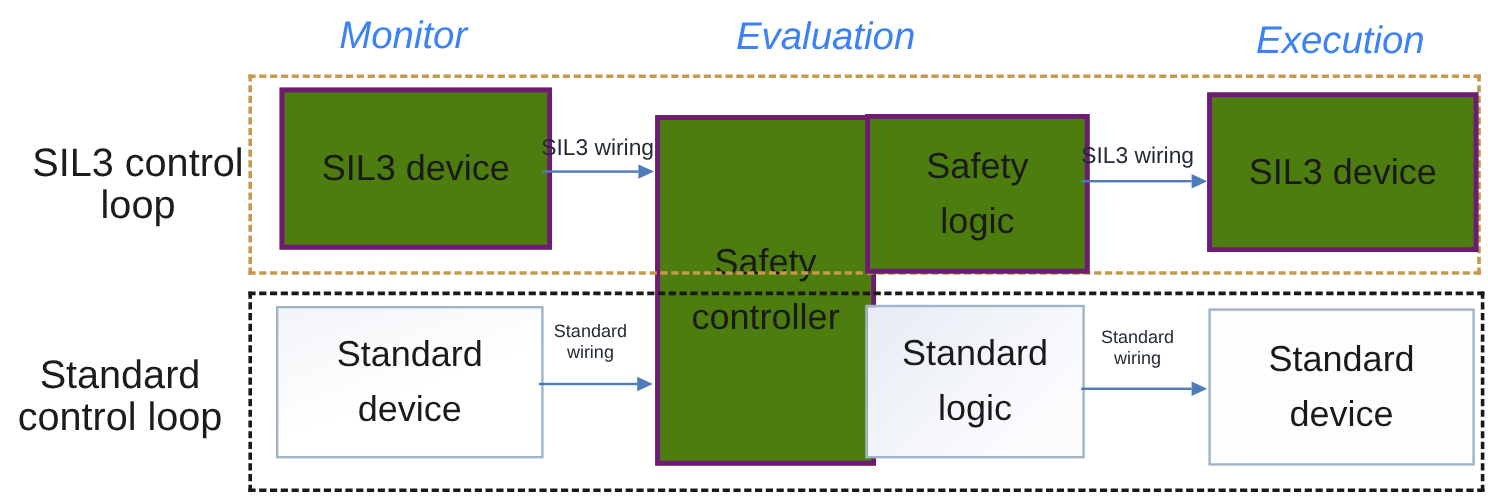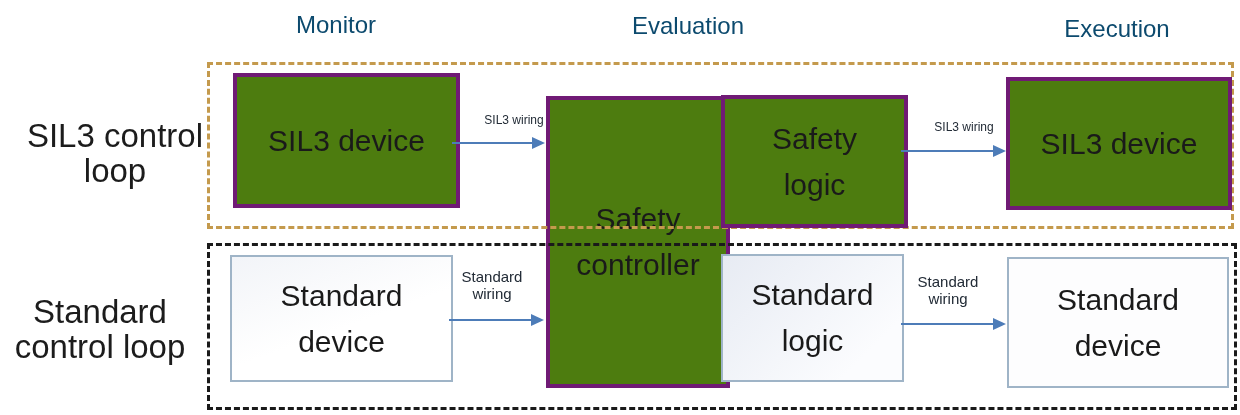--- a/index.html
+++ b/index.html
@@ -1,22 +1,22 @@
 <!DOCTYPE html>
 <html><head>
 <meta charset="utf-8">
 <style>
   html,body{margin:0;padding:0;background:#fff;}
   .canvas{
     position:relative;width:1240px;height:415px;background:#ffffff;overflow:hidden;
     font-family:"Liberation Sans", sans-serif;color:#1a1a1a;
   }
   .col-header{
-    position:absolute;transform:translateX(-50%);font-size:24px;color:#0c4a6e;
-    white-space:nowrap;z-index:5;
+    position:absolute;transform:translateX(-50%);font-size:32px;color:#3b82f6;
+    white-space:nowrap;z-index:5;font-style:italic;
   }
   .row-label{
     position:absolute;transform:translateX(-50%);font-size:33px;color:#1c1c1c;
     text-align:center;white-space:pre-line;line-height:35px;z-index:5;
   }
   .frame{position:absolute;z-index:2;background:transparent;}
   .frame.sil3{border:3px dashed #C49A4D;}
   .frame.std{border:3px dashed #1a1a1a;}
   .box{
     position:absolute;display:flex;align-items:center;justify-content:center;
@@ -29,21 +29,21 @@
   .box.plain-l{background:linear-gradient(160deg,#f2f4f8 0%,#ffffff 55%);border:2px solid #9FB4C7;}
   .arrow{position:absolute;height:2px;background:#4D7CB8;z-index:4;}
   .arrow::after{
     content:'';position:absolute;right:-13px;top:-5px;width:0;height:0;
     border-left:13px solid #4D7CB8;border-top:6px solid transparent;border-bottom:6px solid transparent;
   }
   .wire-label{
     position:absolute;transform:translateX(-50%);text-align:center;color:#222b36;
     white-space:pre-line;z-index:4;
   }
-  .wire-label.big{font-size:12px;margin-left:16px;}
+  .wire-label.big{font-size:19px;}
   .wire-label.small{font-size:15px;line-height:17px;}
 </style>
 </head>
 <body>
 
 <div class="canvas">
 
   <div class="col-header" style="left:336px;top:11px;">Monitor</div>
   <div class="col-header" style="left:688px;top:12px;">Evaluation</div>
   <div class="col-header" style="left:1117px;top:15px;">Execution</div>

